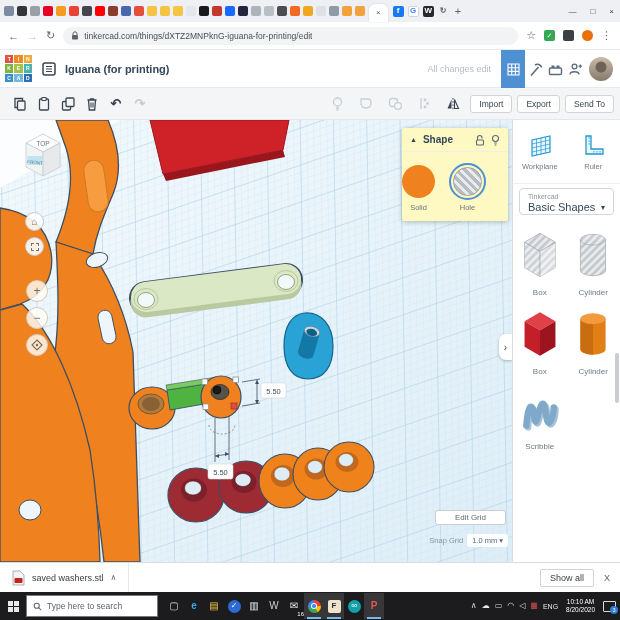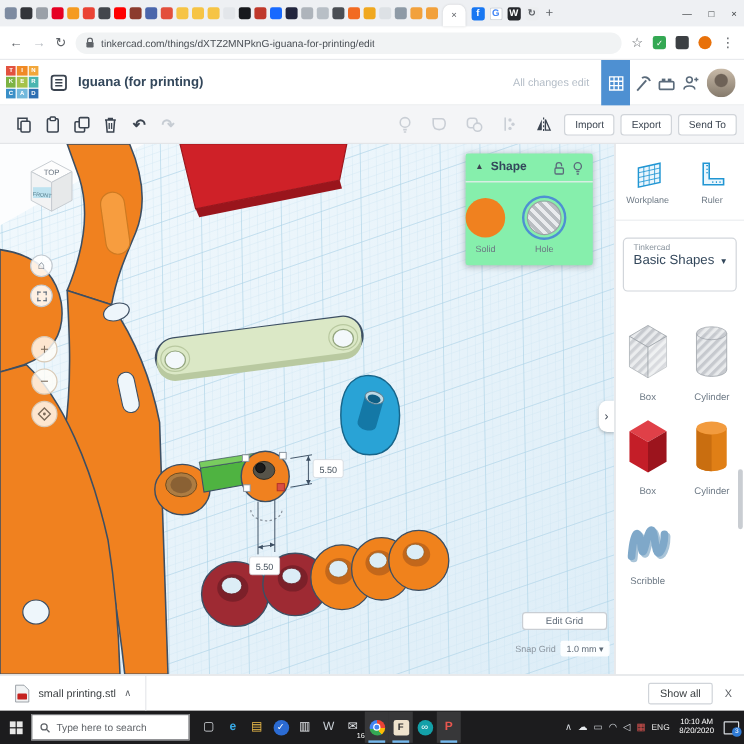--- a/index.html
+++ b/index.html
@@ -59,21 +59,21 @@
   
   .collapse{position:absolute;right:0;top:214px;width:13px;height:26px;background:#fff;border-radius:7px 0 0 7px;box-shadow:0 1px 3px rgba(0,0,0,.25);display:flex;align-items:center;justify-content:center;font-size:10px;color:#3b4450}
 
   
   .editgrid{position:absolute;right:6px;top:390px;background:#fff;border:1px solid #c9ced4;border-radius:3px;padding:2px 19px;font-size:8px;color:#5f6b78}
   .snaprow{position:absolute;right:4px;top:414px;display:flex;align-items:center;gap:4px}
   .snaplbl{font-size:7.5px;color:#8a949e}
   .snapval{background:rgba(255,255,255,.9);border-radius:2px;padding:2px 5px;font-size:7.5px;color:#5f6b78}
 
   
-  .shapepanel{position:absolute;left:388px;top:8px;width:106px;background:#86efac;box-shadow:0 1px 5px rgba(0,0,0,.25);border-radius:2px}
+  .shapepanel{position:absolute;left:402px;top:8px;width:106px;background:#fef9c3;box-shadow:0 1px 5px rgba(0,0,0,.25);border-radius:2px}
   .sp-head{height:24px;display:flex;align-items:center;padding:0 8px;border-bottom:1px solid #eceef0;gap:6px}
   .sp-tri{font-size:7px;color:#3b4450}
   .sp-title{font-size:10px;font-weight:bold;color:#33475b;flex:1}
   .sp-body1{display:flex;gap:16px;padding:13px 0 9px}
   .sp-item{display:flex;flex-direction:column;align-items:center;gap:5px}
   .sp-circle{width:33px;height:33px;border-radius:50%}
   .solidc{background:#f0811f}
   .holec{border:2px solid #4e90d2;padding:2px;width:37px;height:37px;margin:-2px}
   .holec i{display:block;width:100%;height:100%;border-radius:50%;border:1px solid #9aa0a6;background:repeating-linear-gradient(45deg,#b9bdc2 0 3px,#e9ebee 3px 6px)}
   .sp-lbl{font-size:7.5px;color:#6b7682}
@@ -84,21 +84,21 @@
   .sl-fill{position:absolute;left:0;top:0;height:3px;background:#4e90d2;border-radius:2px}
   .sl-handle{position:absolute;top:50%;width:9px;height:9px;border-radius:50%;background:#fff;border:1.5px solid #8a949e;transform:translate(-50%,-50%)}
   .sl-handle.blue{border-color:#4e90d2}
   .sl-val{flex:1;text-align:right;font-size:7.5px;color:#6b7682}
 
   
   .sidebar{width:108px;background:#fff;border-left:1px solid #d9dce0;display:flex;flex-direction:column;position:relative}
   .sb-tools{height:64px;display:flex;border-bottom:1px solid #eceef0}
   .sb-tool{flex:1;display:flex;flex-direction:column;align-items:center;justify-content:center;gap:3px}
   .sb-tlbl{font-size:7.5px;color:#6e7a86}
-  .sb-dd{margin:14px 6px;border:1px solid #d2d6db;border-radius:4px;padding:4px 8px 19px;position:relative}
+  .sb-dd{margin:4px 6px;border:1px solid #d2d6db;border-radius:4px;padding:4px 8px 1px;position:relative}
   .sb-ddsup{font-size:7px;color:#8a949e}
   .sb-ddval{font-size:11px;color:#33475b;margin-top:1px}
   .sb-ddcaret{position:absolute;right:8px;top:14px;font-size:8px;color:#33475b}
   .sb-shapes{flex:1;display:grid;grid-template-columns:1fr 1fr;align-content:start;padding-top:8px;row-gap:9px;position:relative}
   .sb-shape{display:flex;flex-direction:column;align-items:center;gap:5px}
   .sb-slbl{font-size:8px;color:#6e7a86}
   .sb-scroll{position:absolute;right:1px;top:134px;width:4px;height:50px;background:#c9cdd2;border-radius:2px}
 
   
   .dlbar{height:30px;background:#fff;border-top:1px solid #d9dce0;display:flex;align-items:center;position:relative}
@@ -588,21 +588,21 @@
       </div>
     </div>
   </div>
 
   <div class="dlbar">
     <div class="dlchip">
       <svg width="13" height="16" viewBox="0 0 13 16">
           <path d="M1,1 H8 L12,5 V15 H1 Z" fill="#f1f3f4" stroke="#9aa0a6" stroke-width="0.8"></path>
           <rect x="2.5" y="8" width="8" height="5" rx="1" fill="#c5221f"></rect>
         </svg>
-      <span class="dlname">small printing.stl</span>
+      <span class="dlname">saved washers.stl</span>
       <span class="dlcaret">∧</span>
     </div>
     <span class="showall">Show all</span>
     <span class="dlclose">X</span>
   </div>
 
   <div class="taskbar">
     <span class="startbtn">
       <svg width="11" height="11" viewBox="0 0 11 11">
           <rect x="0" y="0" width="5" height="5" fill="#e8e8e8"></rect>

